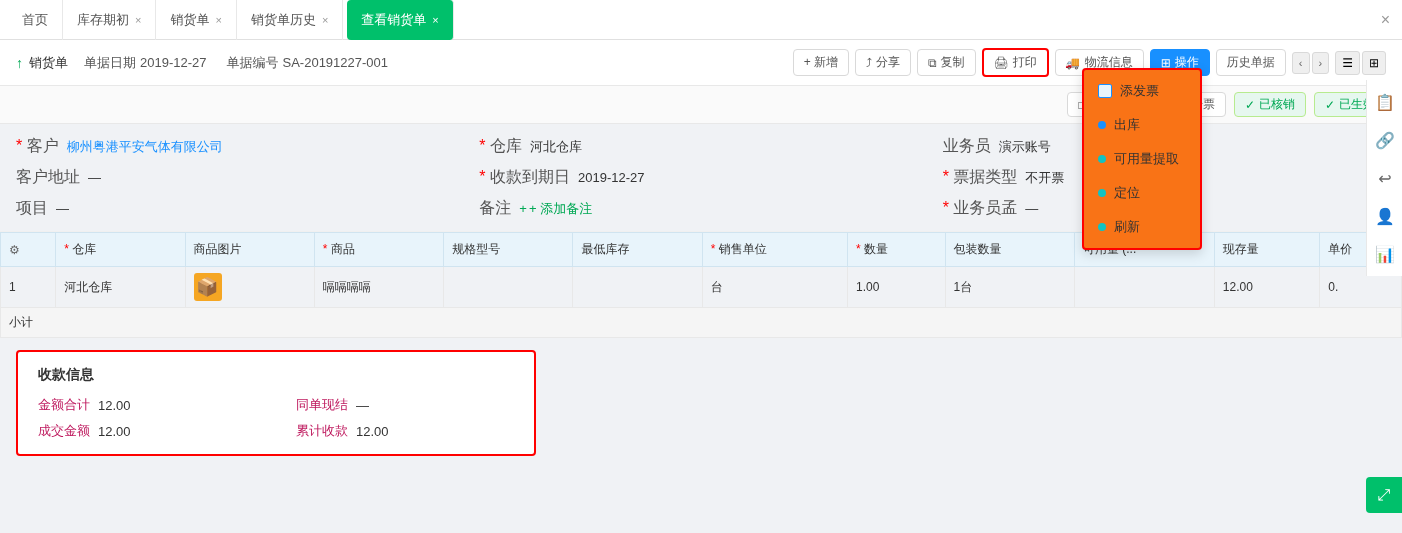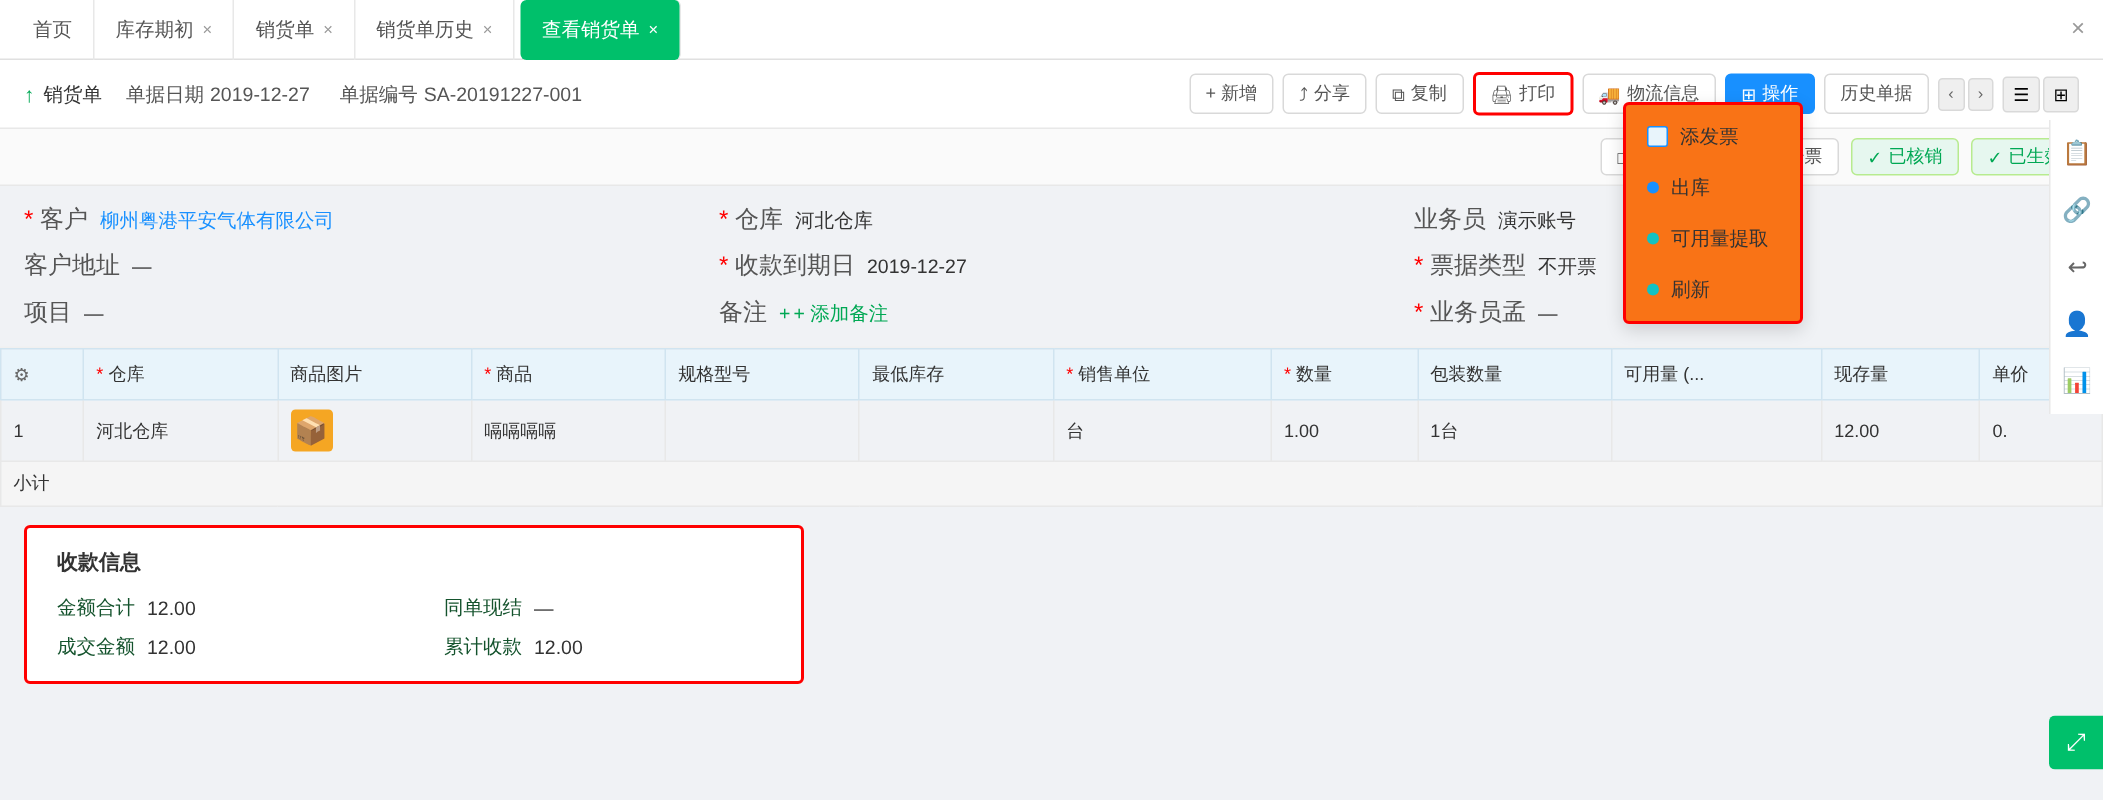--- a/index.html
+++ b/index.html
@@ -111,21 +111,21 @@
     }
 
     
     .payment-box {
       border: 2px solid red; margin: 12px 16px; padding: 14px 20px;
       border-radius: 4px; background: #fff; max-width: 520px;
     }
     .payment-title { font-weight: bold; margin-bottom: 12px; font-size: 14px; }
     .payment-grid { display: grid; grid-template-columns: 1fr 1fr; gap: 8px 40px; }
     .payment-row { display: flex; align-items: center; gap: 8px; }
-    .payment-label { color: #14532d; white-space: nowrap; }
+    .payment-label { color: #be185d; white-space: nowrap; }
     .payment-value { color: #333; }
     .payment-value.red { color: red; }
 
     
     .table-wrapper { overflow-x: auto; }
     .dropdown-menu {
       position: absolute; top: 68px; right: 200px;
       background: #f97316; border: 2px solid red; border-radius: 4px;
       box-shadow: 0 4px 12px rgba(0,0,0,0.15); z-index: 200; min-width: 120px;
       padding: 4px 0;
@@ -384,20 +384,24 @@
   <div class="dropdown-item">
     <span class="dropdown-dot dot-blue"></span>
     <span>出库</span>
   </div>
   <div class="dropdown-item">
     <span class="dropdown-dot dot-teal"></span>
     <span>可用量提取</span>
   </div>
   <div class="dropdown-item">
     <span class="dropdown-dot dot-teal"></span>
+    <span>定位</span>
+  </div>
+  <div class="dropdown-item">
+    <span class="dropdown-dot dot-teal"></span>
     <span>刷新</span>
   </div>
 </div>
 
 <div class="right-sidebar">
   <div class="sidebar-icon">📋</div>
   <div class="sidebar-icon">🔗</div>
   <div class="sidebar-icon">↩</div>
   <div class="sidebar-icon">👤</div>
   <div class="sidebar-icon">📊</div>

